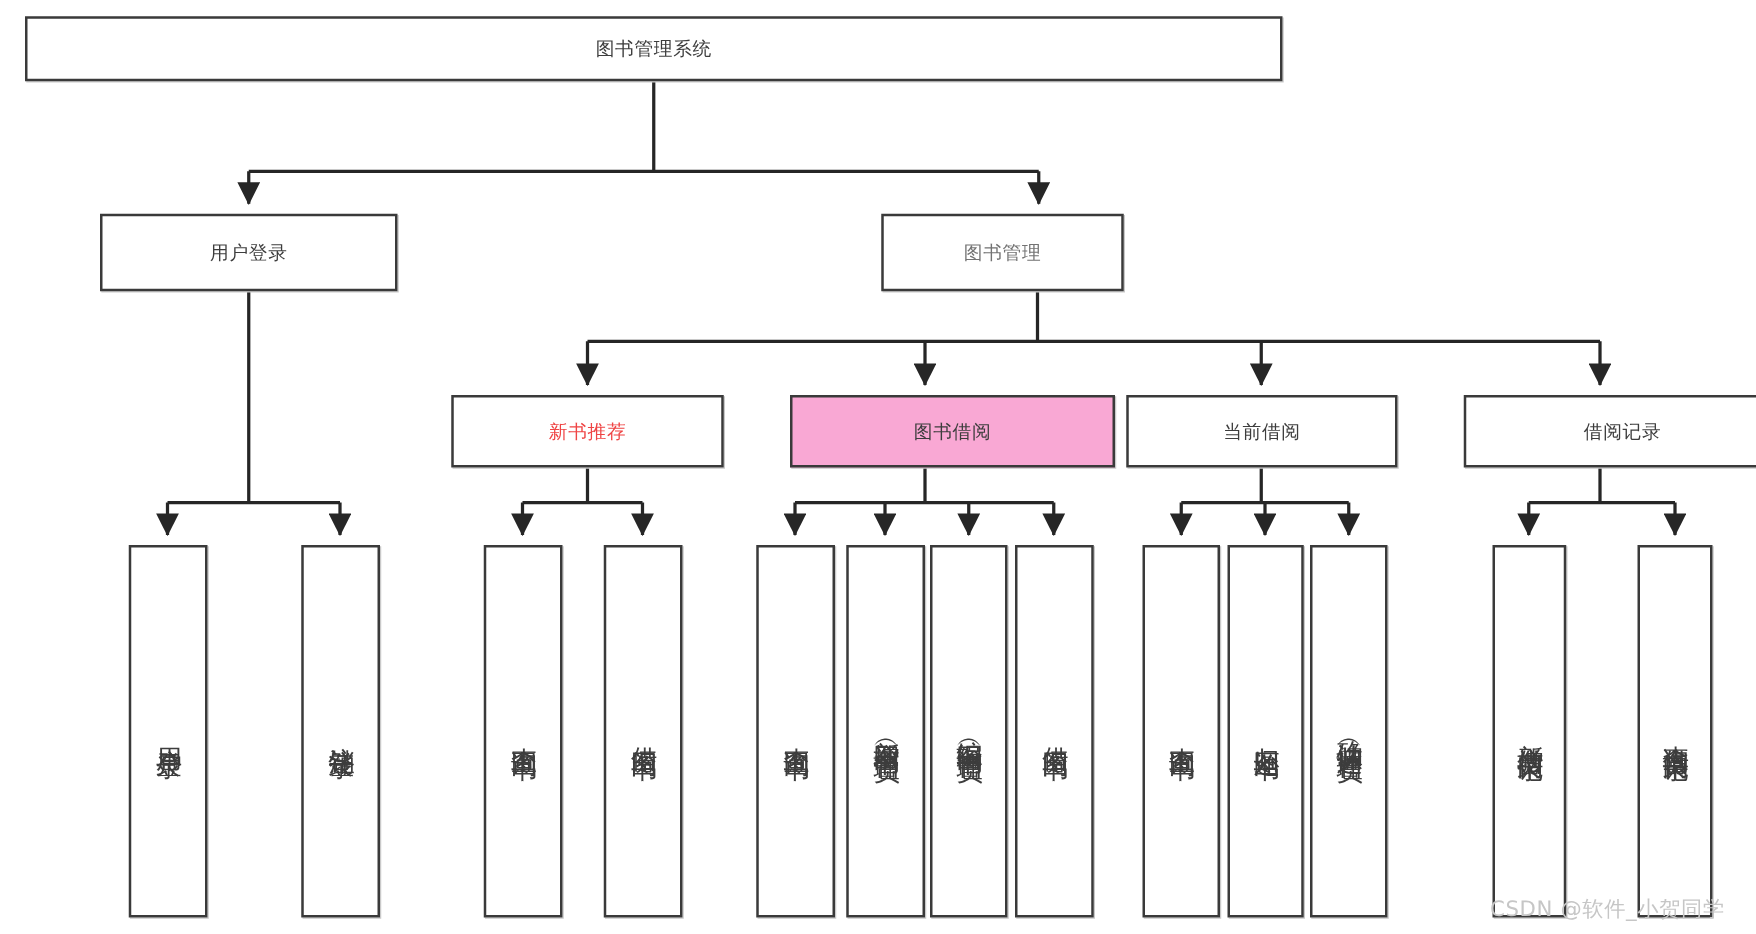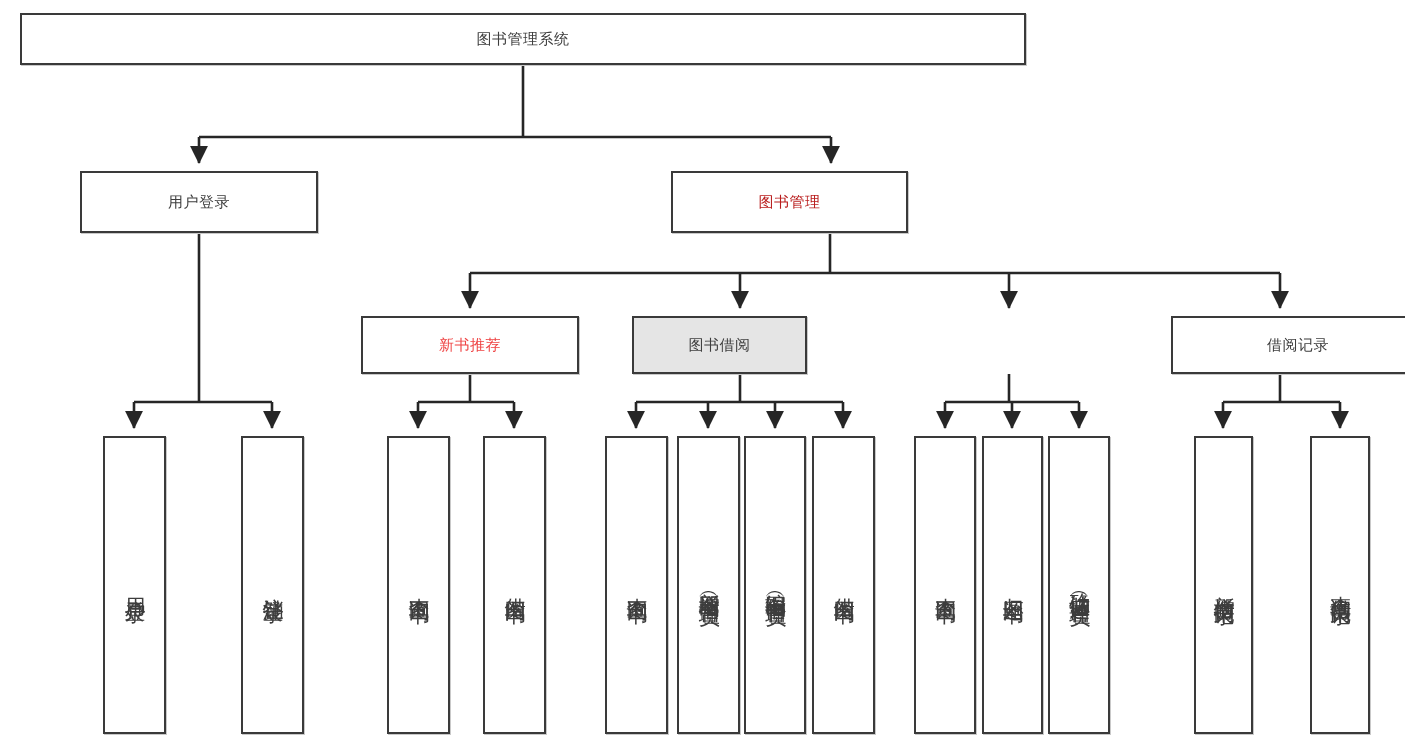--- a/index.html
+++ b/index.html
@@ -124,29 +124,32 @@
     </g>
   </svg>
 
   <div class="node horiz" id="node-root" style="left: 20px; top: 13px; width: 1006px; height: 52px; border-color: rgb(58, 58, 58); background: rgb(255, 255, 255); color: rgb(61, 61, 61);">
     <span>图书管理系统</span>
   </div>
 
   <div class="node horiz" id="node-l2-0" style="left: 80px; top: 171px; width: 238px; height: 62px; border-color: rgb(58, 58, 58); background: rgb(255, 255, 255); color: rgb(61, 61, 61);">
     <span>用户登录</span>
   </div>
-  <div class="node horiz" id="node-l2-1" style="left: 671px; top: 171px; width: 237px; height: 62px; border-color: rgb(58, 58, 58); background: rgb(255, 255, 255); color: #b91c1c;">
+  <div class="node horiz" id="node-l2-1" style="left: 705px; top: 171px; width: 194px; height: 62px; border-color: rgb(58, 58, 58); background: rgb(255, 255, 255); color: #737373;">
     <span>图书管理</span>
   </div>
 
   <div class="node horiz" id="node-l3-0" style="left: 361px; top: 316px; width: 218px; height: 58px; border-color: rgb(58, 58, 58); background: rgb(255, 255, 255); color: #ef4444;">
     <span>新书推荐</span>
   </div>
-  <div class="node horiz" id="node-l3-1" style="left: 632px; top: 316px; width: 175px; height: 58px; border-color: rgb(58, 58, 58); background: #e5e5e5; color: rgb(61, 61, 61);">
+  <div class="node horiz" id="node-l3-1" style="left: 632px; top: 316px; width: 260px; height: 58px; border-color: rgb(58, 58, 58); background: #f9a8d4; color: rgb(61, 61, 61);">
     <span>图书借阅</span>
+  </div>
+  <div class="node horiz" id="node-l3-2" style="left: 901px; top: 316px; width: 217px; height: 58px; border-color: rgb(58, 58, 58); background: rgb(255, 255, 255); color: rgb(61, 61, 61);">
+    <span>当前借阅</span>
   </div>
   <div class="node horiz" id="node-l3-3" style="left: 1171px; top: 316px; width: 254px; height: 58px; border-color: rgb(58, 58, 58); background: rgb(255, 255, 255); color: rgb(61, 61, 61);">
     <span>借阅记录</span>
   </div>
 
   <div class="node vert" id="node-leaf-0" style="left: 103px; top: 436px; width: 63px; height: 298px; border-color: rgb(58, 58, 58); background: rgb(255, 255, 255); color: rgb(61, 61, 61);">
     <span class="vlabel">用户登录</span>
   </div>
   <div class="node vert" id="node-leaf-1" style="left: 241px; top: 436px; width: 63px; height: 298px; border-color: rgb(58, 58, 58); background: rgb(255, 255, 255); color: rgb(61, 61, 61);">
     <span class="vlabel">注销登录</span>
@@ -178,14 +181,15 @@
   <div class="node vert" id="node-leaf-10" style="left: 1048px; top: 436px; width: 62px; height: 298px; border-color: rgb(58, 58, 58); background: rgb(255, 255, 255); color: rgb(61, 61, 61);">
     <span class="vlabel">确认归还（管理员）</span>
   </div>
   <div class="node vert" id="node-leaf-11" style="left: 1194px; top: 436px; width: 59px; height: 298px; border-color: rgb(58, 58, 58); background: rgb(255, 255, 255); color: rgb(61, 61, 61);">
     <span class="vlabel">新增借阅记录</span>
   </div>
   <div class="node vert" id="node-leaf-12" style="left: 1310px; top: 436px; width: 60px; height: 298px; border-color: rgb(58, 58, 58); background: rgb(255, 255, 255); color: rgb(61, 61, 61);">
     <span class="vlabel">查询借阅记录</span>
   </div>
 
+  <div class="watermark" style="color: rgb(198, 198, 198);">CSDN @软件_小贺同学</div>
 
 </div>
 
 </body></html>

